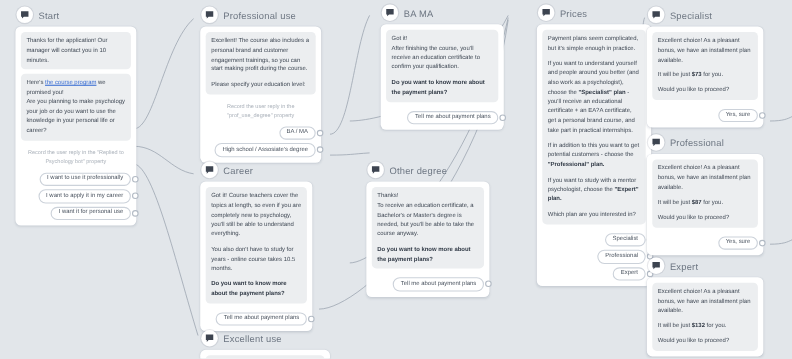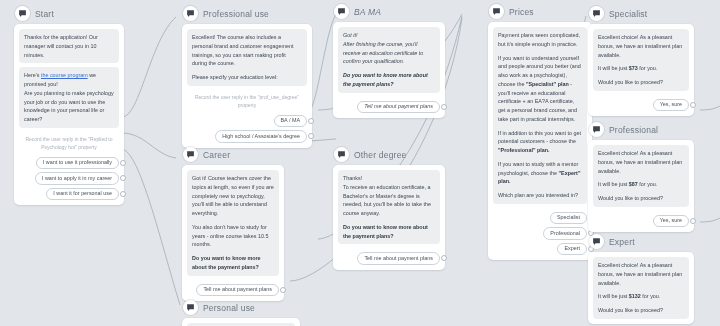--- a/index.html
+++ b/index.html
@@ -109,21 +109,21 @@
           <span class="port"></span>
         </div>
         <div class="reply-row">
           <span class="reply">I want it for personal use</span>
           <span class="port"></span>
         </div>
       </div>
     </div>
   </div>
 
-  <div class="node" style="left:182px;top:6px;width:130px;">
+  <div class="node" style="left:182px;top:6px;width:110px;">
     <div class="node-head">
       <span class="bubble-icon">
         <svg width="9" height="9" viewBox="0 0 16 16">
             <path d="M2 2h12v9H6.5L3.5 14v-3H2z" fill="#3d4450"></path>
           </svg>
       </span>
       <span class="node-title">Professional use</span>
     </div>
     <div class="card">
       <div class="msg">
@@ -168,28 +168,28 @@
     </div>
   </div>
 
   <div class="node" style="left:182px;top:300px;width:118px;">
     <div class="node-head">
       <span class="bubble-icon">
         <svg width="9" height="9" viewBox="0 0 16 16">
             <path d="M2 2h12v9H6.5L3.5 14v-3H2z" fill="#3d4450"></path>
           </svg>
       </span>
-      <span class="node-title">Personal use</span>
+      <span class="node-title">Excellent use</span>
     </div>
     <div class="card" style="height:22px;">
       <div class="msg" style="height:14px;"></div>
     </div>
   </div>
 
-  <div class="node" style="left:333px;top:4px;width:112px;font-style:italic;">
+  <div class="node" style="left:346px;top:4px;width:112px;">
     <div class="node-head">
       <span class="bubble-icon">
         <svg width="9" height="9" viewBox="0 0 16 16">
             <path d="M2 2h12v9H6.5L3.5 14v-3H2z" fill="#3d4450"></path>
           </svg>
       </span>
       <span class="node-title">BA MA</span>
     </div>
     <div class="card">
       <div class="msg">

